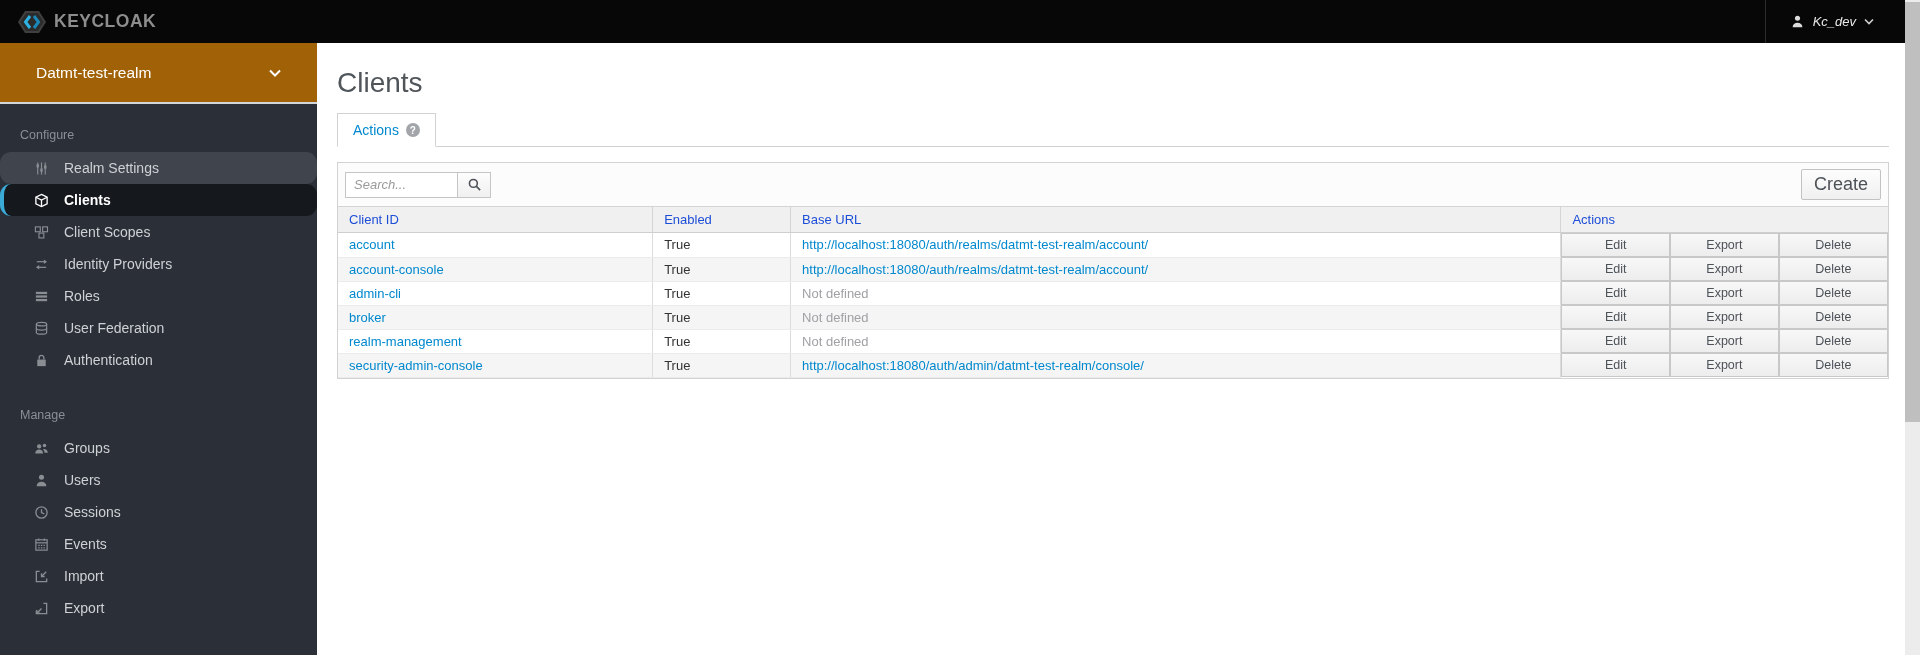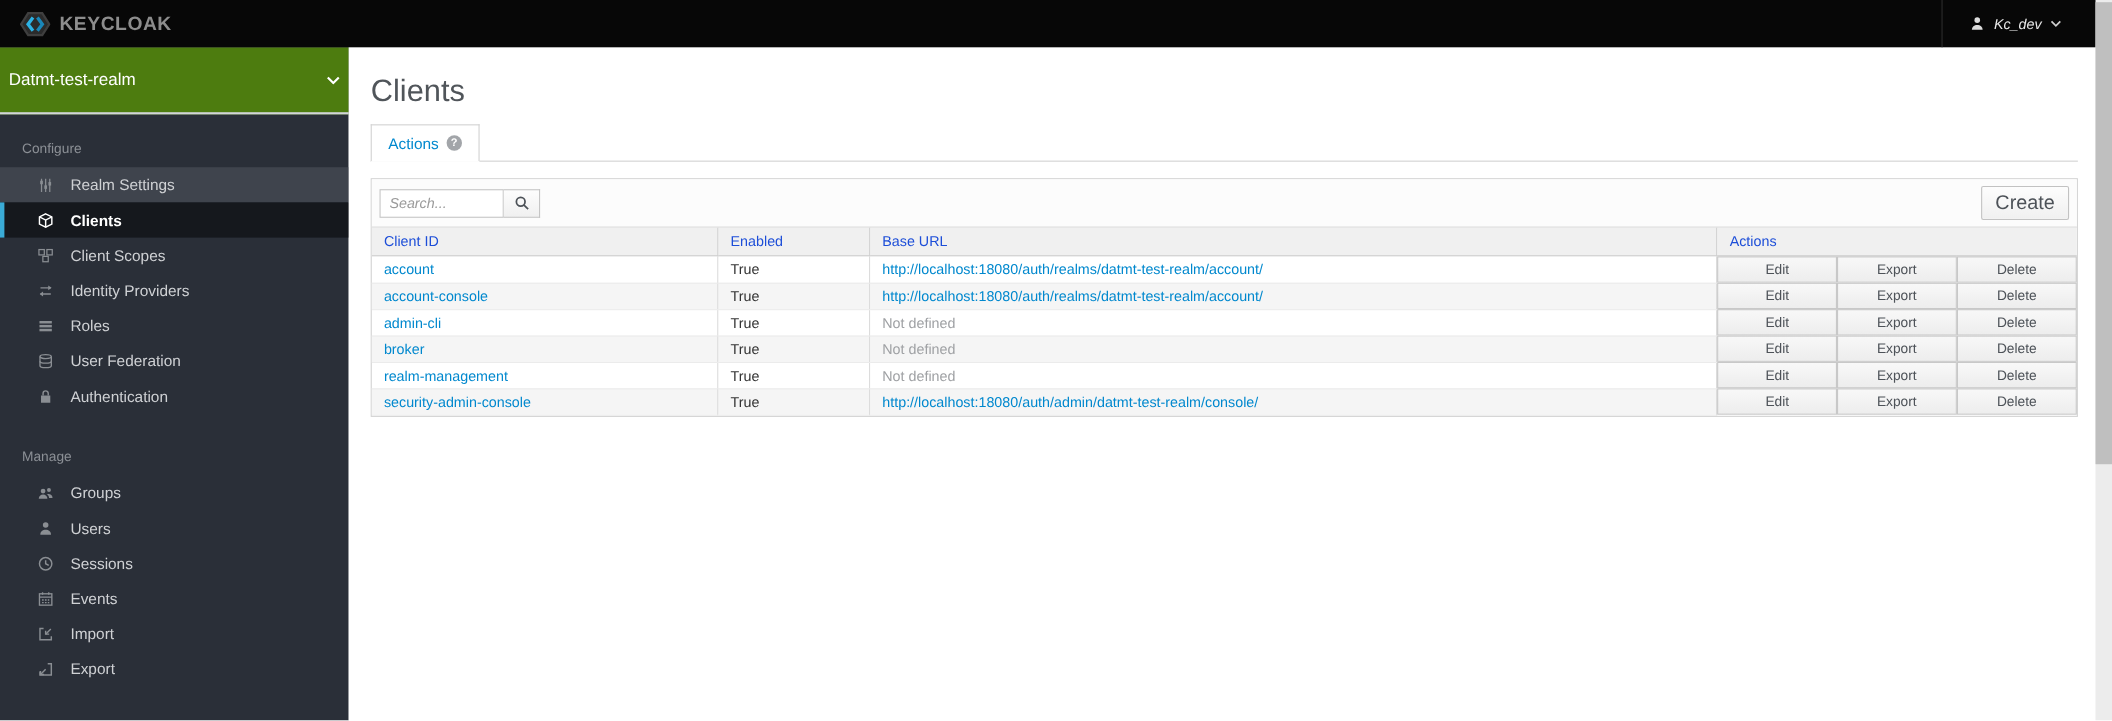--- a/index.html
+++ b/index.html
@@ -18,29 +18,29 @@
   .user-menu {
     margin-left:auto; height:100%; display:flex; align-items:center; gap:8px;
     padding:0 46px 0 24px; border-left:1px solid #2c2c2c; cursor:pointer;font-style:italic;
   }
   .user-name { color:#e8e8e8; font-size:13px; }
   
   .frame { display:flex; height:612px; }
   
   .sidebar { width:317px; flex-shrink:0; background:#2a2f38; color:#cfd1d4; }
   .realm-selector {
-    height:61px; background:#4d7c0f; border-bottom:2px solid #d2d5d9;
+    height:61px; background:#a16207; border-bottom:2px solid #d2d5d9;
     display:flex; align-items:center; justify-content:space-between;
-    padding:0 8px; font-size:15.5px; color:#fff; cursor:pointer;
+    padding:0 36px; font-size:15.5px; color:#fff; cursor:pointer;
   }
   .nav { padding-top:14px; }
   .section-label { font-size:12.5px; color:#8b8f95; padding:10px 0 10px 20px; }
   .menu-item {
     height:32px; display:flex; align-items:center; gap:14px;
-    padding-left:33px; font-size:14px; color:#cfd1d4; cursor:pointer;
+    padding-left:33px; font-size:14px; color:#cfd1d4; cursor:pointer;border-radius:11px;
   }
   .icon-box { width:17px; display:flex; justify-content:center; align-items:center; color:#8a8e93; }
   .menu-item.hovered { background:#3f444d; }
   .menu-item.active {
     background:#15181d; border-left:4px solid #3aabd6; padding-left:29px;
     color:#fff; font-weight:bold;
   }
   .menu-item.active .icon-box { color:#fff; }
   .manage-gap { margin-top:22px; }
   

